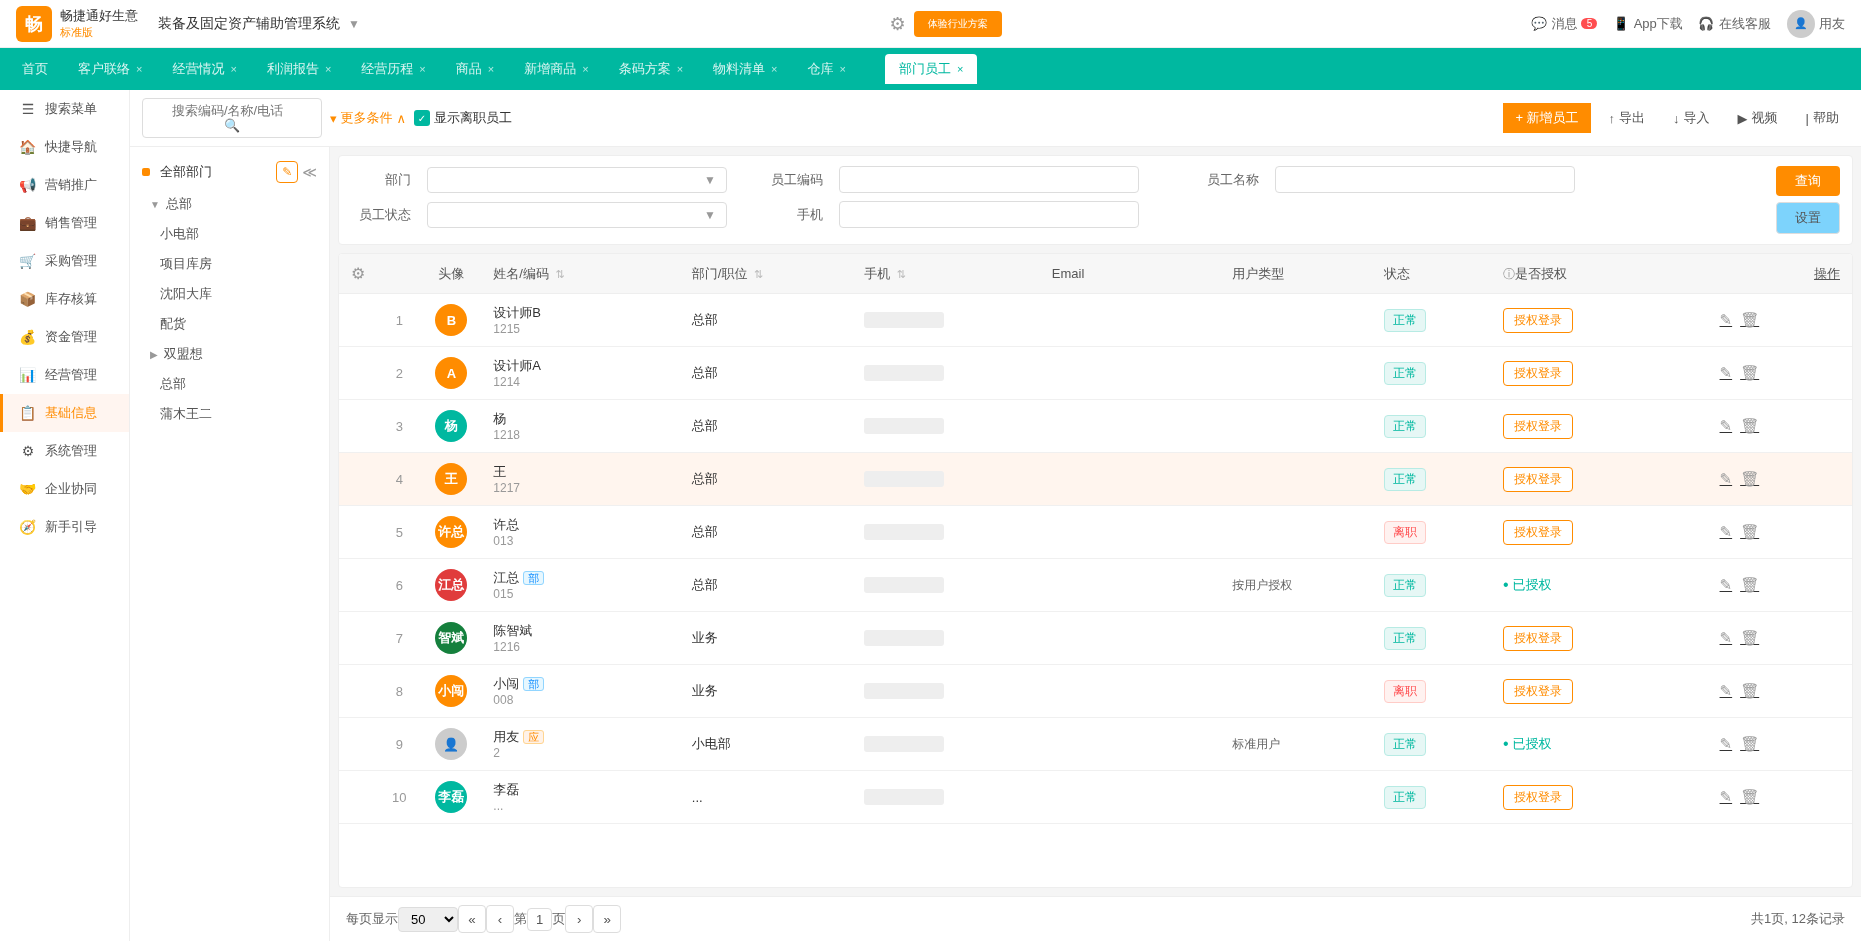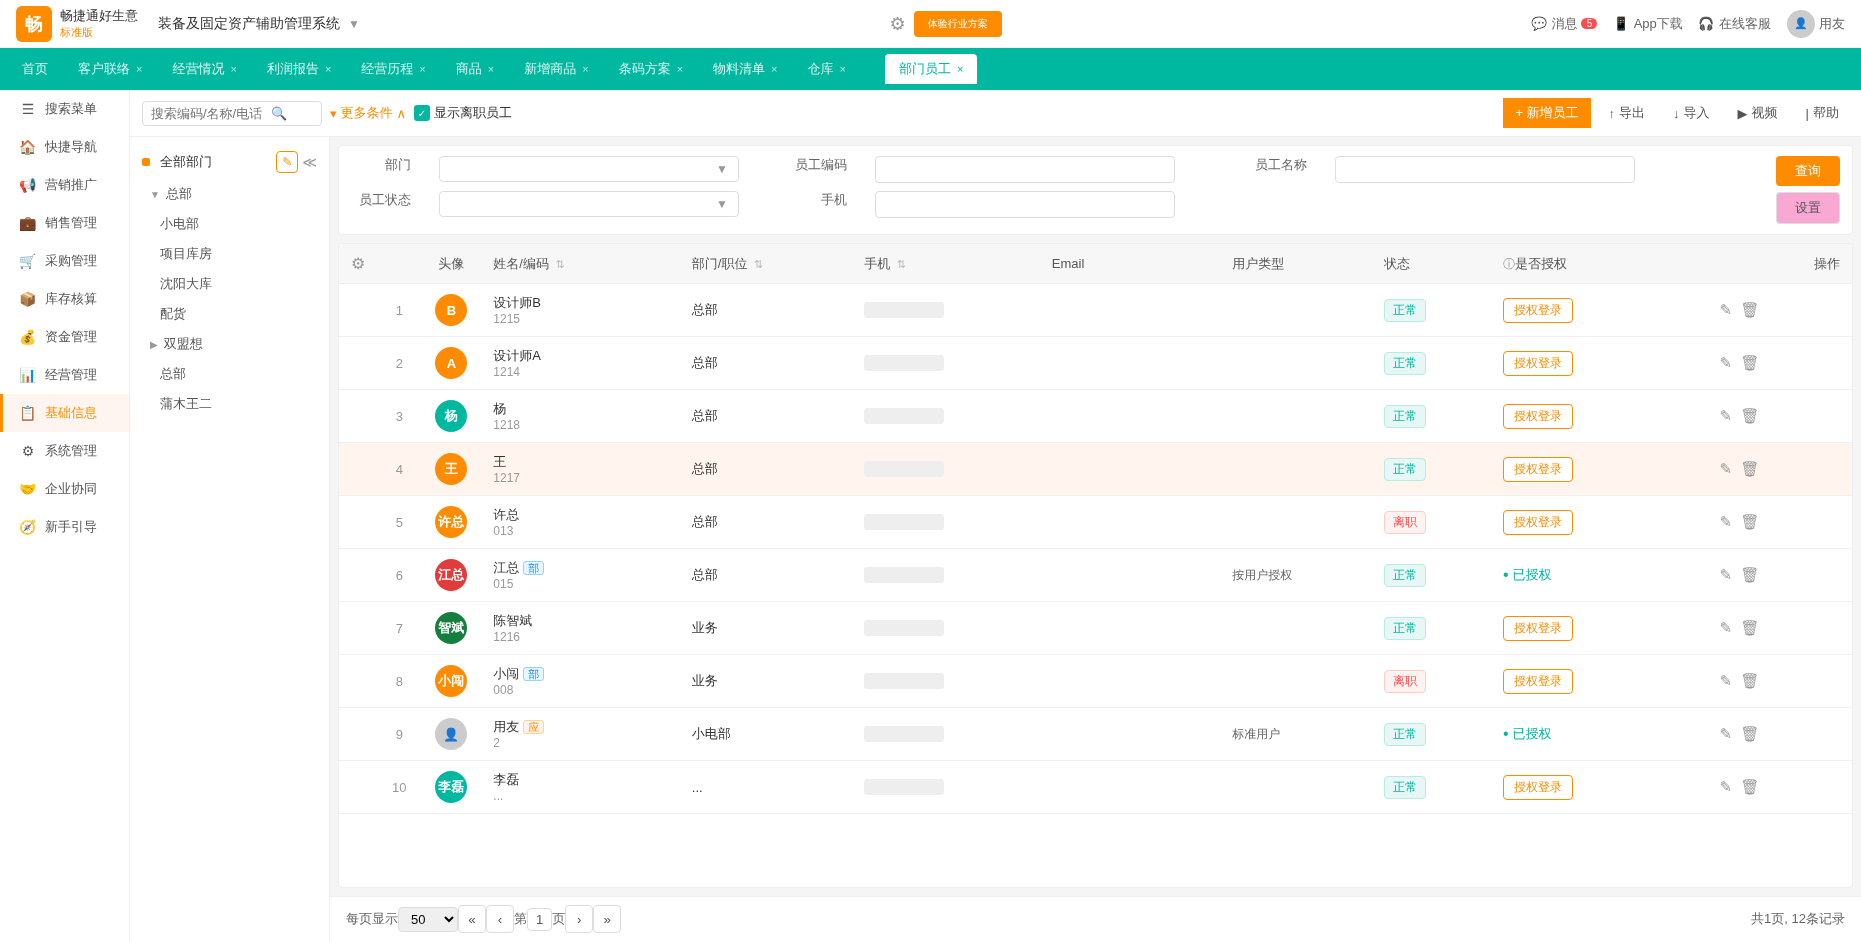--- a/index.html
+++ b/index.html
@@ -45,21 +45,21 @@
       color: #555; font-size: 13px; border-left: 3px solid transparent;
     }
     .sidebar-item.active { background: #fff5f0; color: #ff8c00; border-left-color: #ff8c00; font-weight: 500; }
     .sidebar-icon { width: 18px; text-align: center; font-size: 14px; }
 
     
     .content { flex: 1; display: flex; flex-direction: column; overflow: hidden; }
 
     
     .toolbar { background: #fff; border-bottom: 1px solid #eee; padding: 8px 12px; display: flex; align-items: center; gap: 8px; flex-wrap: wrap; }
-    .search-input-wrap { display: flex; align-items: center; border: 1px solid #ddd; border-radius: 4px; padding: 4px 8px; background: #fff; min-width: 180px; }
+    .search-input-wrap { display: flex; align-items: center; border: 1px solid #ddd; border-radius: 4px; padding: 4px 0; background: #fff; min-width: 180px; flex-direction: column; }
     .search-input-wrap input { border: none; outline: none; font-size: 13px; width: 120px; color: #333; }
     .filter-btn { display: flex; align-items: center; gap: 4px; color: #ff8c00; cursor: pointer; font-size: 13px; border: none; background: none; }
     .show-inactive { display: flex; align-items: center; gap: 4px; color: #333; font-size: 13px; cursor: pointer; }
     .check-icon { width: 16px; height: 16px; background: #00b8a0; border-radius: 3px; display: flex; align-items: center; justify-content: center; color: #fff; font-size: 10px; }
     .spacer { flex: 1; }
     .btn-add { background: #ff8c00; color: #fff; border: none; border-radius: 0; padding: 6px 12px; cursor: pointer; font-size: 13px; display: flex; align-items: center; gap: 4px; }
     .btn-action { display: flex; align-items: center; gap: 4px; padding: 5px 10px; border: none; background: #fff; color: #555; cursor: pointer; font-size: 13px; border-radius: 4px; }
 
     
     .two-pane { display: flex; flex: 1; overflow: hidden; }
@@ -71,29 +71,29 @@
     .dept-edit-icon { width: 22px; height: 22px; border: 1px solid #ff8c00; border-radius: 4px; display: flex; align-items: center; justify-content: center; cursor: pointer; color: #ff8c00; font-size: 12px; }
     .dept-collapse-btn { cursor: pointer; color: #999; font-size: 14px; }
     .dept-node { padding: 6px 12px 6px 20px; cursor: pointer; color: #555; font-size: 13px; display: flex; align-items: center; gap: 6px; }
     .dept-node.child { padding-left: 30px; }
 
     
     .right-content { flex: 1; display: flex; flex-direction: column; overflow: hidden; background: #f5f5f5; }
 
     
     .filter-bar { background: #fff; margin: 8px 8px 0; border-radius: 4px; padding: 10px 12px; border: 1px solid #eee; }
-    .filter-row { display: flex; align-items: flex-start; gap: 28px; margin-bottom: 8px; }
+    .filter-row { display: flex; align-items: center; gap: 16px; margin-bottom: 8px; }
     .filter-row:last-child { margin-bottom: 0; }
     .filter-label { width: 60px; text-align: right; color: #666; font-size: 13px; flex-shrink: 0; }
     .filter-select { display: flex; align-items: center; border: 1px solid #ddd; border-radius: 4px; padding: 5px 10px; background: #fff; min-width: 260px; cursor: pointer; }
     .filter-select .placeholder { color: #ccc; flex: 1; font-size: 13px; }
     .filter-select .arrow { color: #999; font-size: 12px; }
     .filter-input { border: 1px solid #ddd; border-radius: 4px; padding: 5px 10px; background: #fff; min-width: 260px; font-size: 13px; color: #333; outline: none; }
     .btn-query { background: #ff8c00; color: #fff; border: none; border-radius: 4px; padding: 6px 18px; cursor: pointer; font-size: 13px; }
-    .btn-reset { background: #f9a8d4; color: #555; border: 1px solid #ddd; border-radius: 4px; padding: 6px 18px; cursor: pointer; font-size: 13px; }
+    .btn-reset { background: #7dd3fc; color: #555; border: 1px solid #ddd; border-radius: 4px; padding: 6px 18px; cursor: pointer; font-size: 13px; }
 
     
     .table-wrap { flex: 1; overflow: auto; margin: 8px; background: #fff; border-radius: 4px; border: 1px solid #eee; }
     table { width: 100%; border-collapse: collapse; font-size: 13px; }
     thead tr { background: #f7f7f7; }
     thead th { padding: 10px 12px; text-align: left; color: #555; font-weight: 500; border-bottom: 1px solid #eee; white-space: nowrap; }
     tbody tr { border-bottom: 1px solid #f0f0f0; }
     tbody tr.highlighted { background: #fff5ee; }
     tbody td { padding: 10px 12px; color: #333; vertical-align: middle; }
     .avatar-circle-sm { width: 32px; height: 32px; border-radius: 50%; display: flex; align-items: center; justify-content: center; font-size: 13px; font-weight: bold; color: #fff; flex-shrink: 0; }
@@ -128,21 +128,21 @@
     .col-settings { width: 36px; text-align: center; }
     .col-num { width: 44px; text-align: center; }
     .col-avatar { width: 60px; text-align: center; }
     .col-name { min-width: 110px; }
     .col-dept { min-width: 80px; }
     .col-phone { min-width: 100px; }
     .col-email { min-width: 100px; }
     .col-usertype { min-width: 80px; }
     .col-status { min-width: 60px; }
     .col-auth { min-width: 120px; }
-    .col-op { min-width: 80px; text-align: right; }
+    .col-op { min-width: 80px; text-align: right; text-decoration: underline; }
 
     .sort-icon { color: #bbb; margin-left: 3px; font-size: 11px; }
   </style>
 </head>
 <body>
 
 <div class="top-header">
   <div class="logo-area">
     <div class="logo-icon">畅</div>
     <div class="logo-text">

